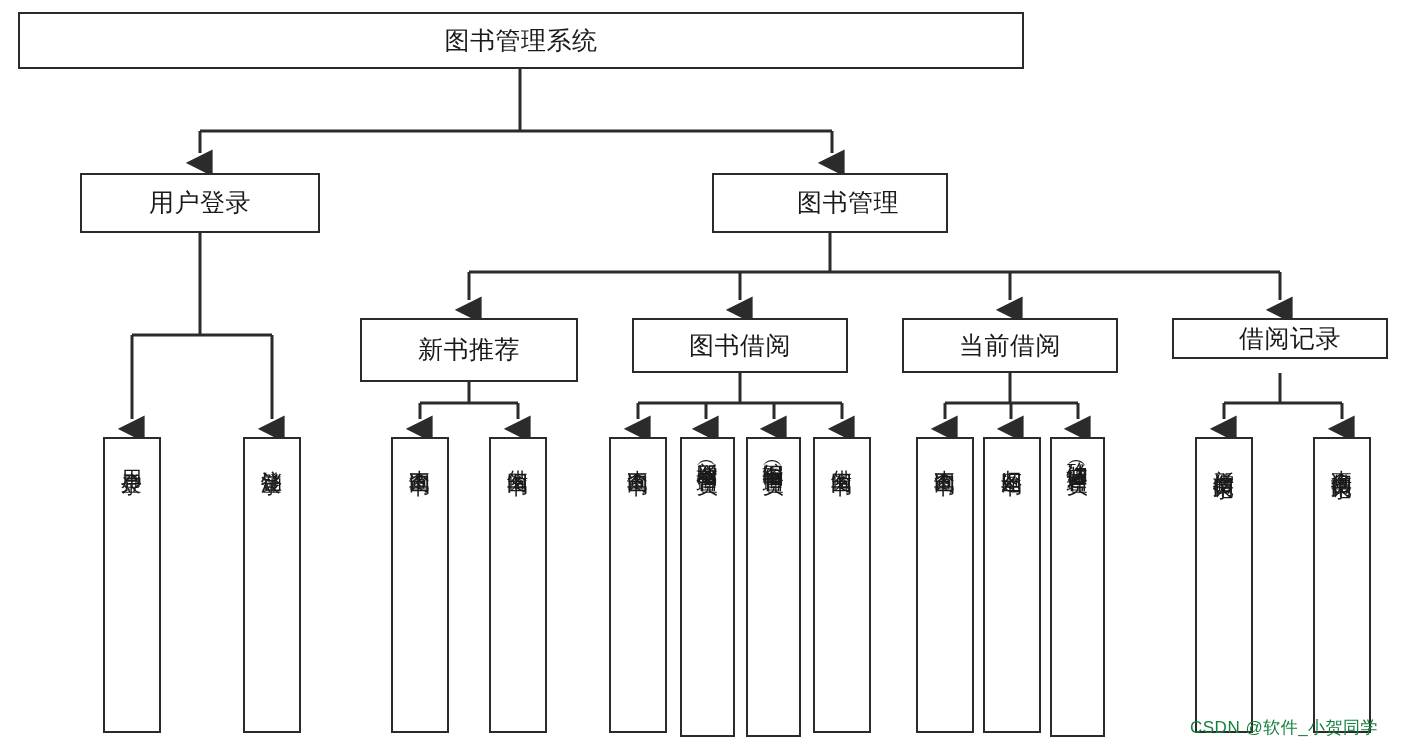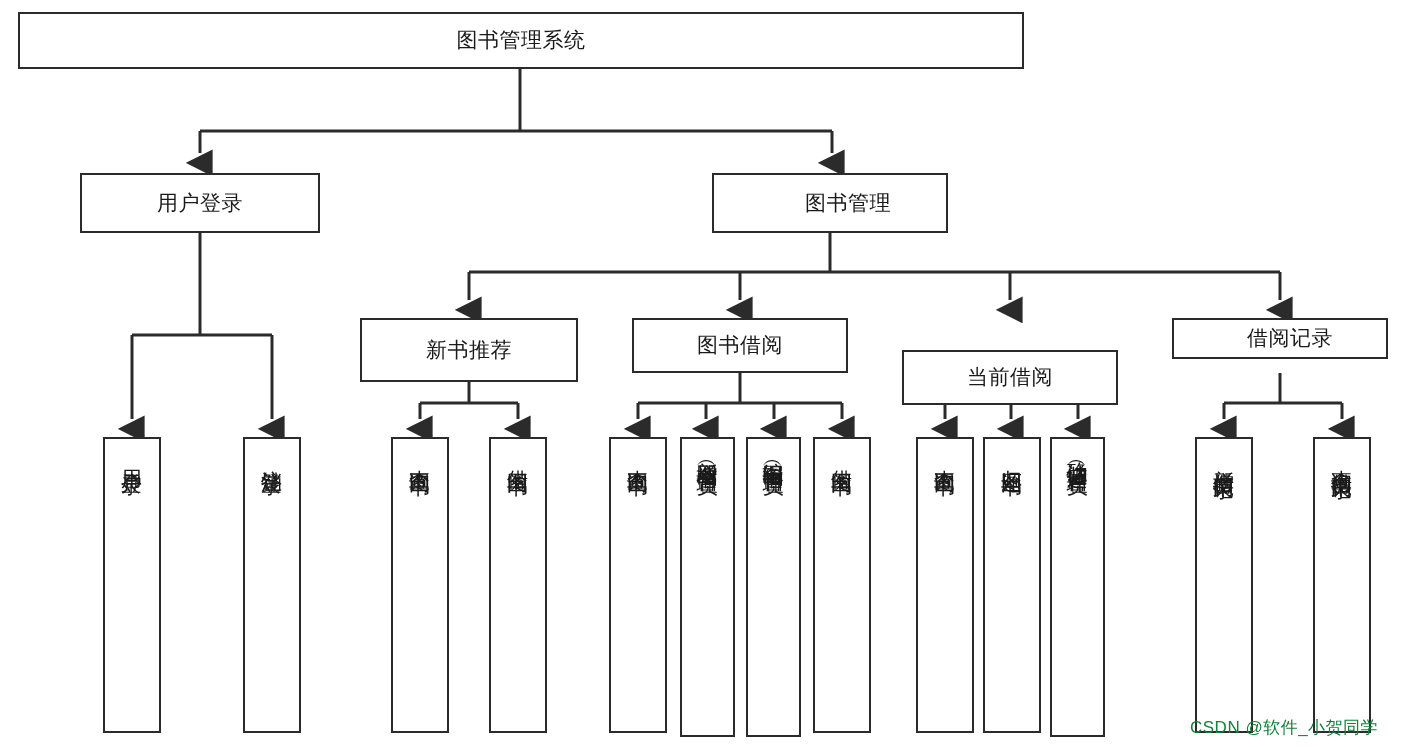--- a/index.html
+++ b/index.html
@@ -36,21 +36,21 @@
     color: #1a1a1a;
   }
   .node .lbl {
     display: block;
     text-align: center;
     line-height: 1.18;
   }
   
   .node.horiz .lbl {
     writing-mode: horizontal-tb;
-    font-size: 21px;
+    font-size: 25px;
     letter-spacing: 0.5px;
   }
   
   .node.vert {
     align-items: flex-start;
     justify-content: center;
     padding-top: 14px;
   }
   .node.vert .lbl {
     writing-mode: vertical-rl;
@@ -132,21 +132,21 @@
   <div class="node horiz" style="left:712px; top:173px; width:236px; height:60px;padding-left:36px;">
     <span class="lbl">图书管理</span>
   </div>
 
   <div class="node horiz" style="left:360px; top:318px; width:218px; height:64px;">
     <span class="lbl">新书推荐</span>
   </div>
   <div class="node horiz" style="left:632px; top:318px; width:216px; height:55px;">
     <span class="lbl">图书借阅</span>
   </div>
-  <div class="node horiz" style="left:902px; top:318px; width:216px; height:55px;margin-top:32px;">
+  <div class="node horiz" style="left:902px; top:318px; width:216px; height:55px;">
     <span class="lbl">当前借阅</span>
   </div>
   <div class="node horiz" style="left:1172px; top:318px; width:216px; height:41px;padding-left:20px;">
     <span class="lbl">借阅记录</span>
   </div>
 
   <div class="node vert" style="left:103px; top:437px; width:58px; height:296px;">
     <span class="lbl">用户登录</span>
   </div>
   <div class="node vert" style="left:243px; top:437px; width:58px; height:296px;">

